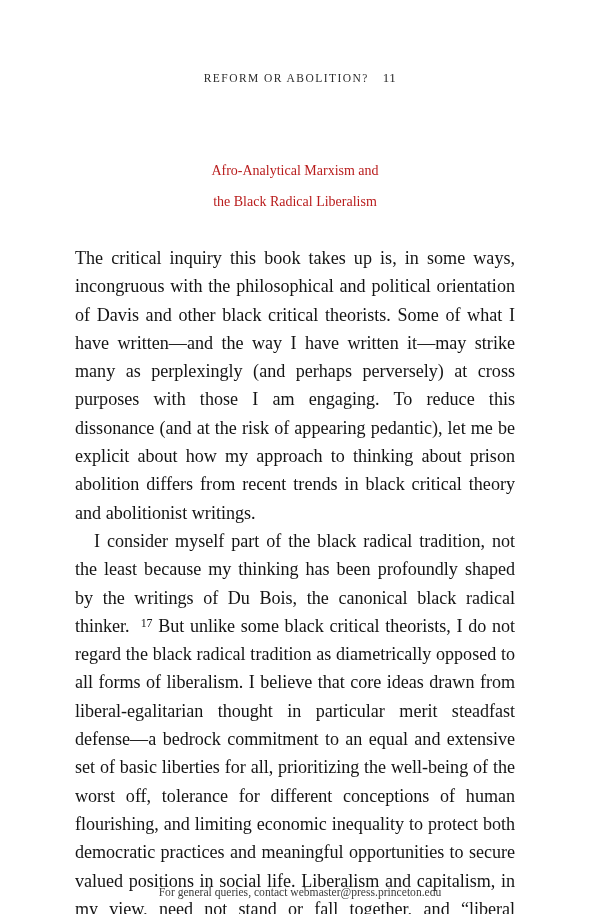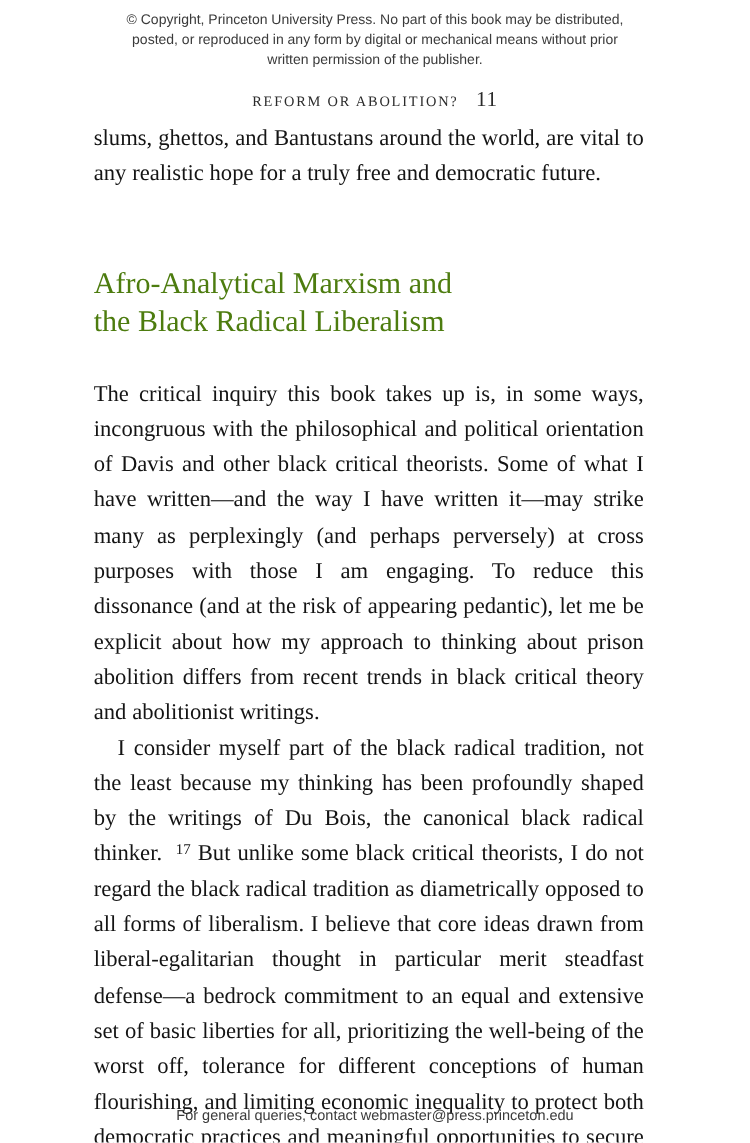--- a/index.html
+++ b/index.html
@@ -44,21 +44,21 @@
     width: 600px;
     text-align: center;
     font-family: "Liberation Serif", serif;
     font-size: 11.5px;
     letter-spacing: 1.45px;
     color: #2b2b2b;
   }
   .running-head .folio {
     margin-left: 14px;
     letter-spacing: 0.5px;
-    font-size: 17px;
+    font-size: 13px;
   }
 
   
   .textblock {
     position: absolute;
     left: 75px;
     top: 96px;
     width: 440px;
   }
 
@@ -77,60 +77,59 @@
   }
   p.body.tight {
     letter-spacing: -0.02px;
   }
 
   
   .section-heading {
     margin: 0;
     padding: 0;
     font-weight: normal;
-    font-size: 24px;
+    font-size: 14px;
     line-height: 31px;
-    color: #4d7c0f;
+    text-align: center;
+    color: #b91c1c;
   }
   .spacer-before-heading { height: 59px; }
   .spacer-after-heading  { height: 27px; }
 
   sup.fn {
     font-size: 0.66em;
     vertical-align: 0.44em;
     line-height: 0;
     margin-left: 11px;
   }
 
   
   .footer {
     position: absolute;
     left: 0;
     top: 886px;
     width: 600px;
     text-align: center;
-    font-family: Liberation Sans, sans-serif;
+    font-family: Liberation Serif, serif;
     font-size: 11.6px;
     color: #3a3a3a;
   }
 </style>
 </head>
 <body>
 
 <div class="page">
 
-  <div class="copyright">© Copyright, Princeton University Press. No part of this book may be distributed, posted, or reproduced in any form by digital or mechanical means without prior written permission of the publisher.</div>
 
   <div class="running-head">
     <span>REFORM OR ABOLITION?</span><span class="folio">11</span>
   </div>
 
   <div class="textblock">
 
-    <p class="body">slums, ghettos, and Bantustans around the world, are vital to any realistic hope for a truly free and democratic future.</p>
 
     <div class="spacer-before-heading"></div>
 
     <h2 class="section-heading">
       <span>Afro-Analytical Marxism and</span><br>
       <span>the Black Radical Liberalism</span>
     </h2>
 
     <div class="spacer-after-heading"></div>
 

